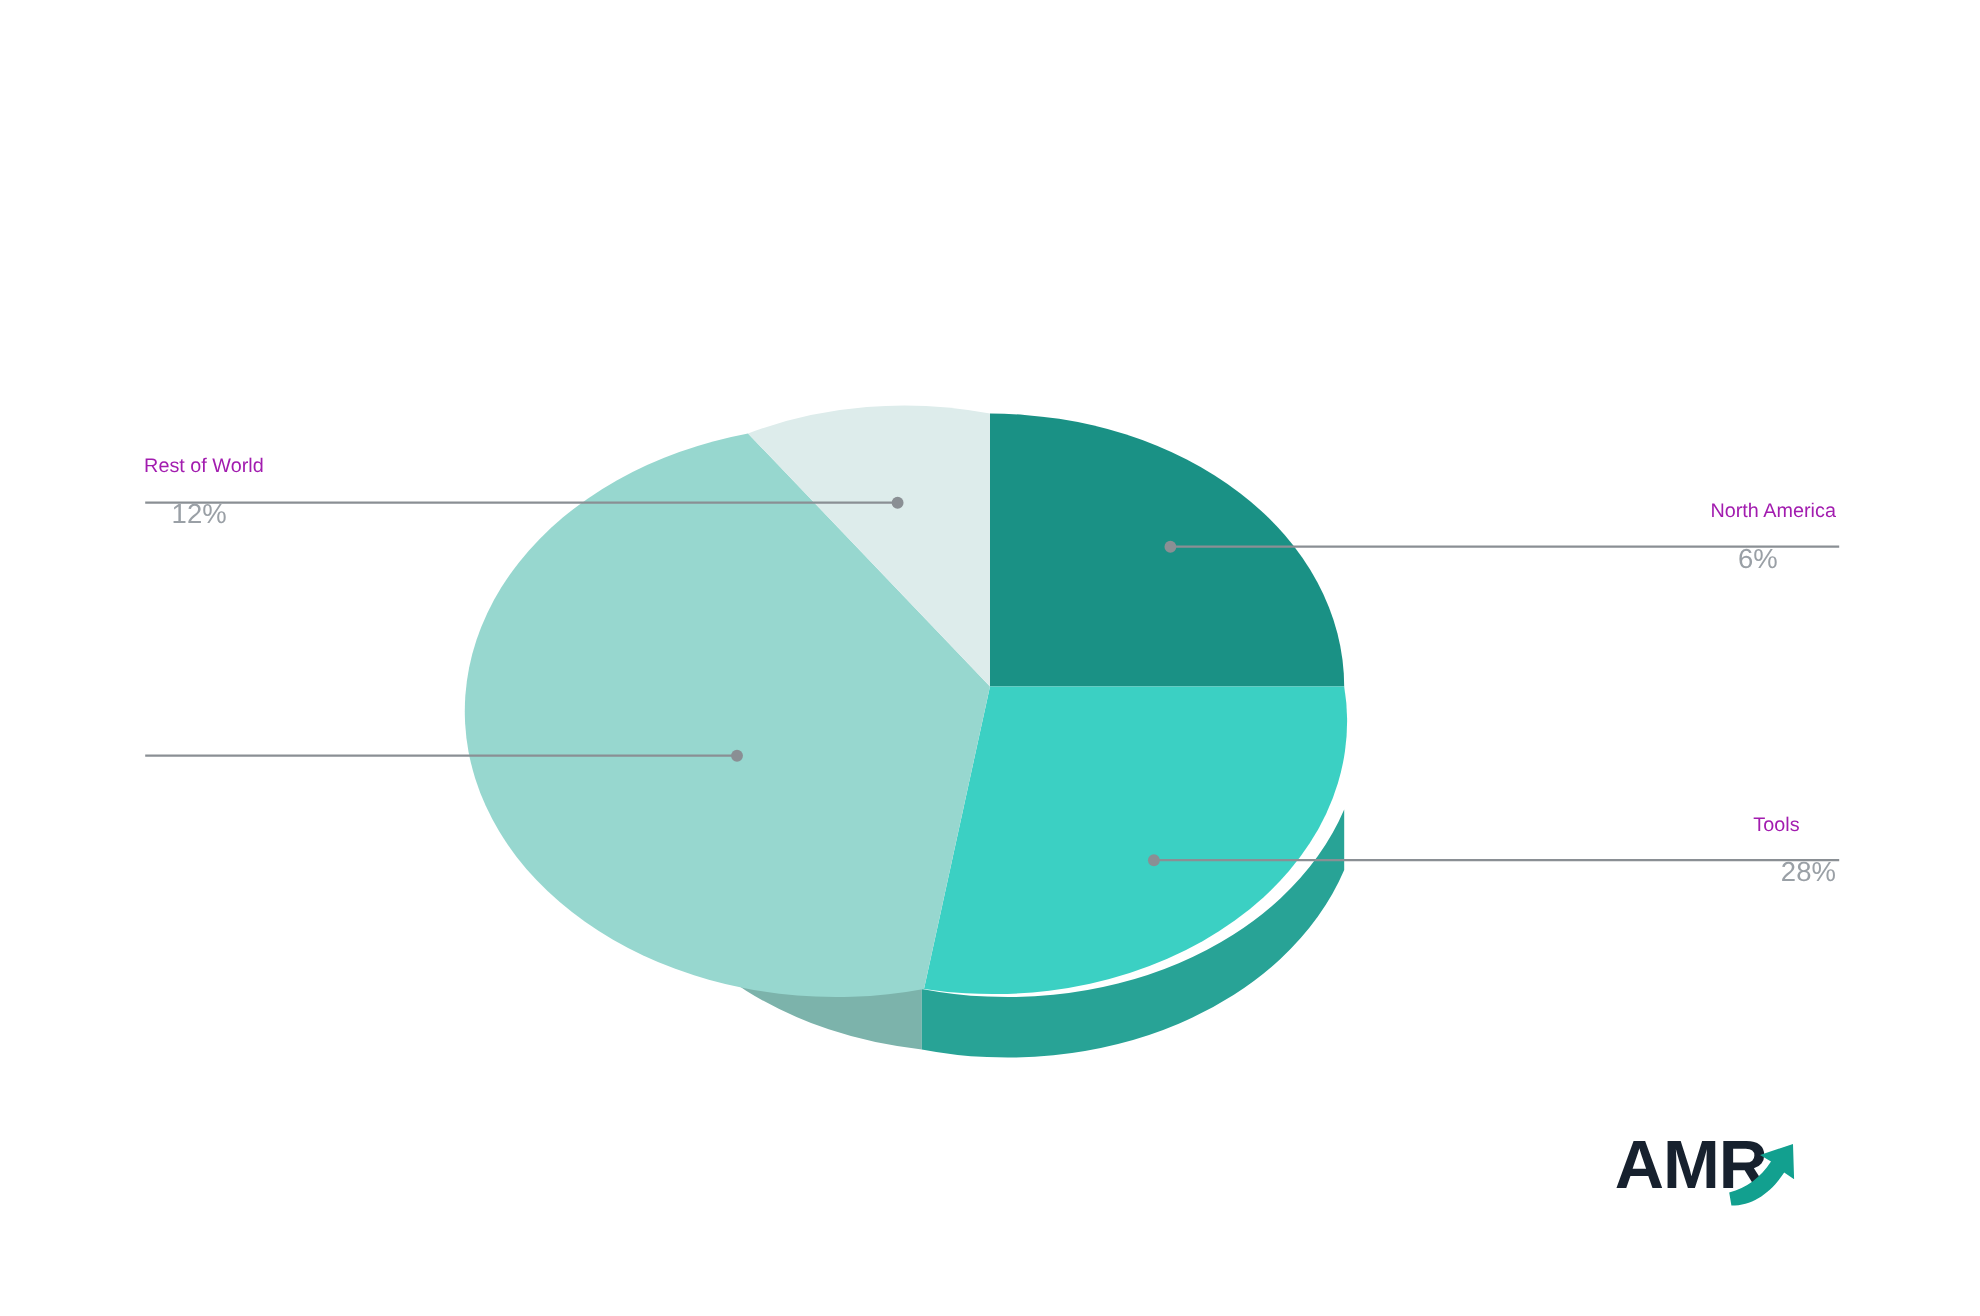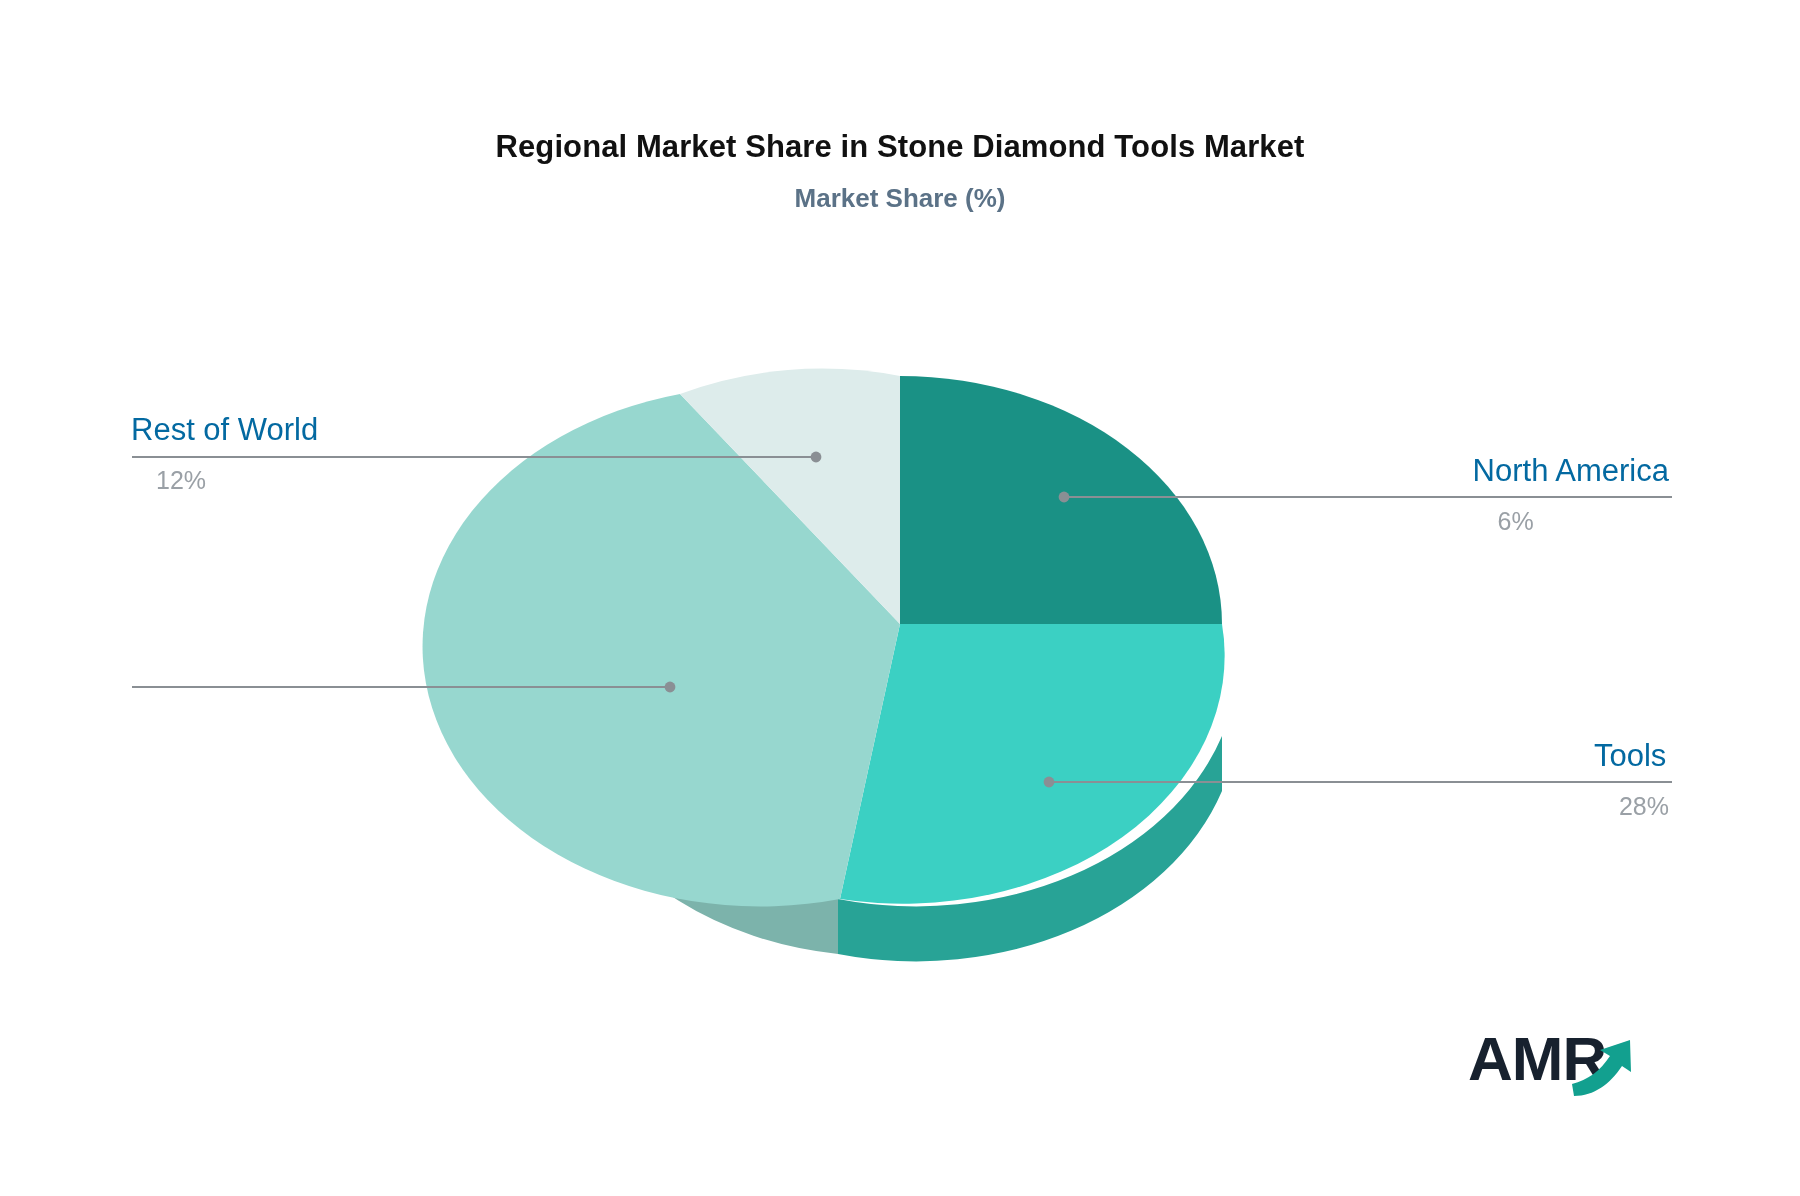--- a/index.html
+++ b/index.html
@@ -52,22 +52,22 @@
     display: block;
   }
 
   
   .callout {
     position: absolute;
     line-height: 1.0;
     white-space: nowrap;
   }
   .callout .name {
-    font-size: 31px;
-    color: #0369a1;
+    font-size: 18px;
+    color: #a21caf;
     display: block;
     padding-bottom: 12px;
   }
   .callout .value {
     font-size: 25px;
     color: #9aa0a6;
     display: block;
     padding-top: 11px;
     margin-left: 25px;
   }
@@ -88,24 +88,20 @@
     font-weight: bold;
     fill: #17212e;
     letter-spacing: -1px;
   }
 </style>
 </head>
 <body>
 
 <div id="chart-root">
 
-  <div class="title-block">
-    <div class="chart-title">Regional Market Share in Stone Diamond Tools Market</div>
-    <div class="chart-subtitle">Market Share (%)</div>
-  </div>
 
   <svg class="pie-canvas" viewBox="0 0 1800 1196">
 
     <g>
 
       <path d="M 578 736
                A 322 248 0 0 0 838 899
                L 838 954
                A 322 248 0 0 1 578 791
                Z" fill="#7cb3ab"></path>

